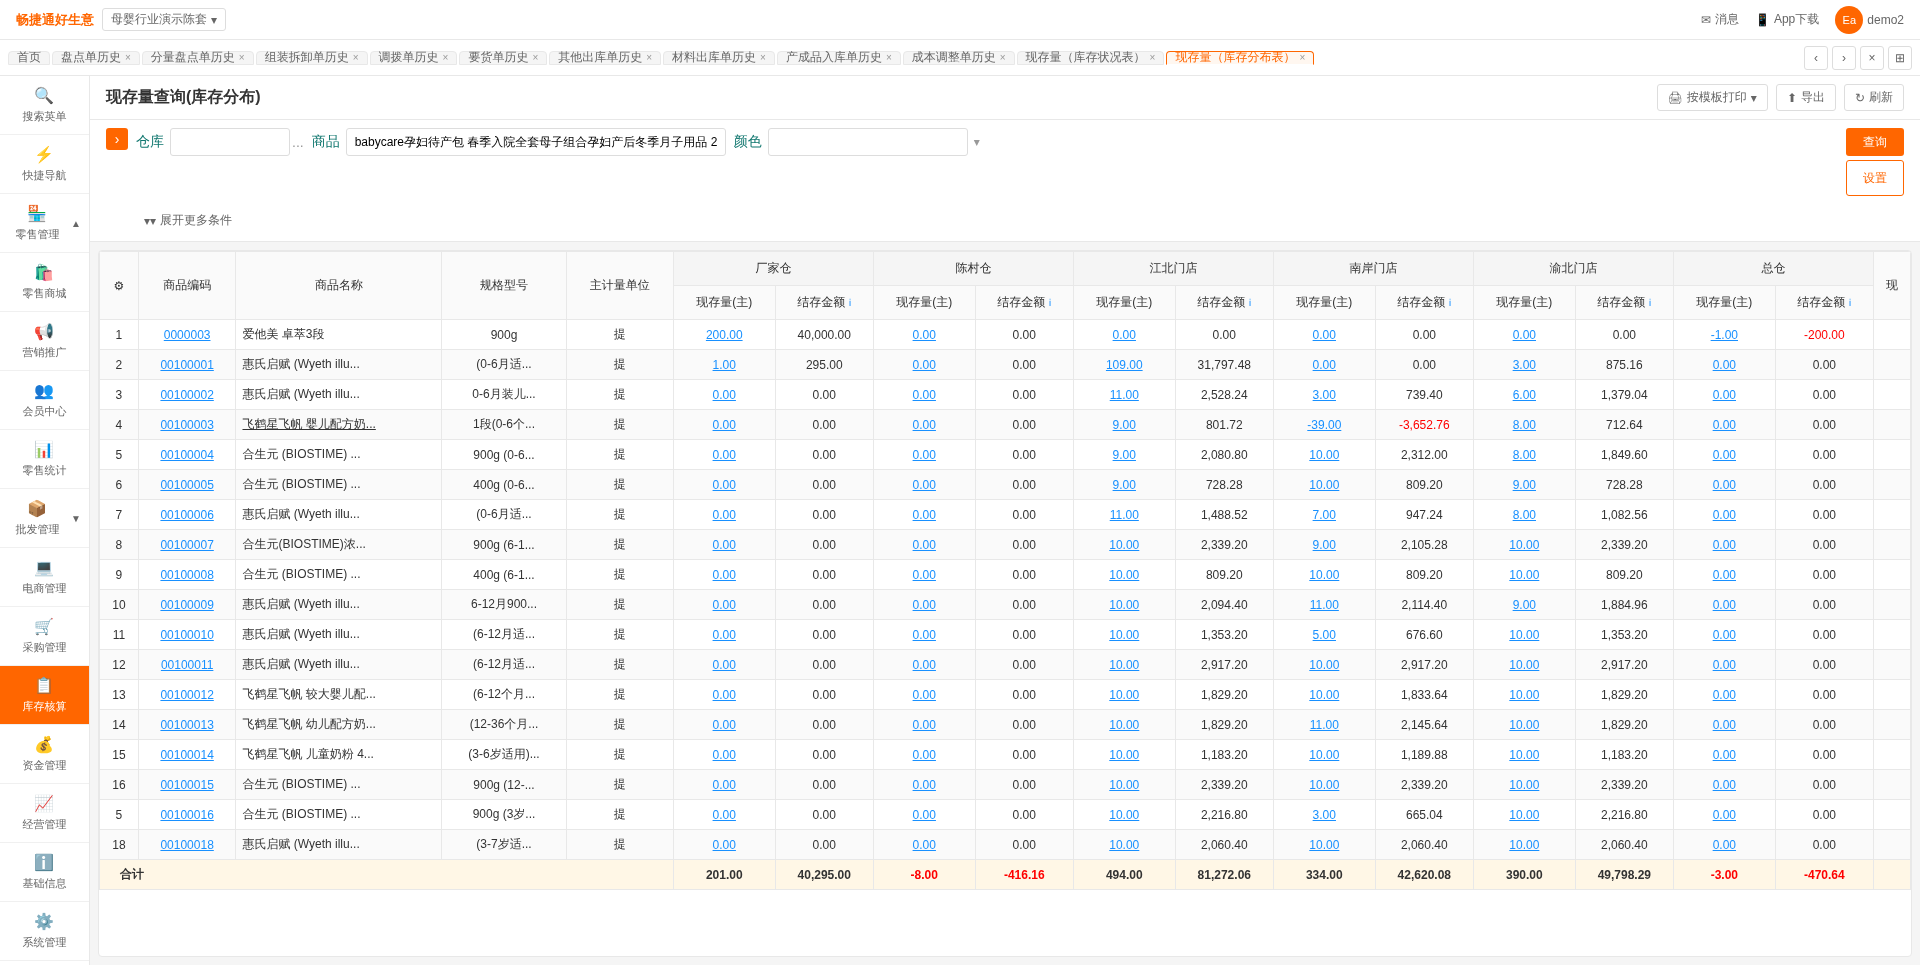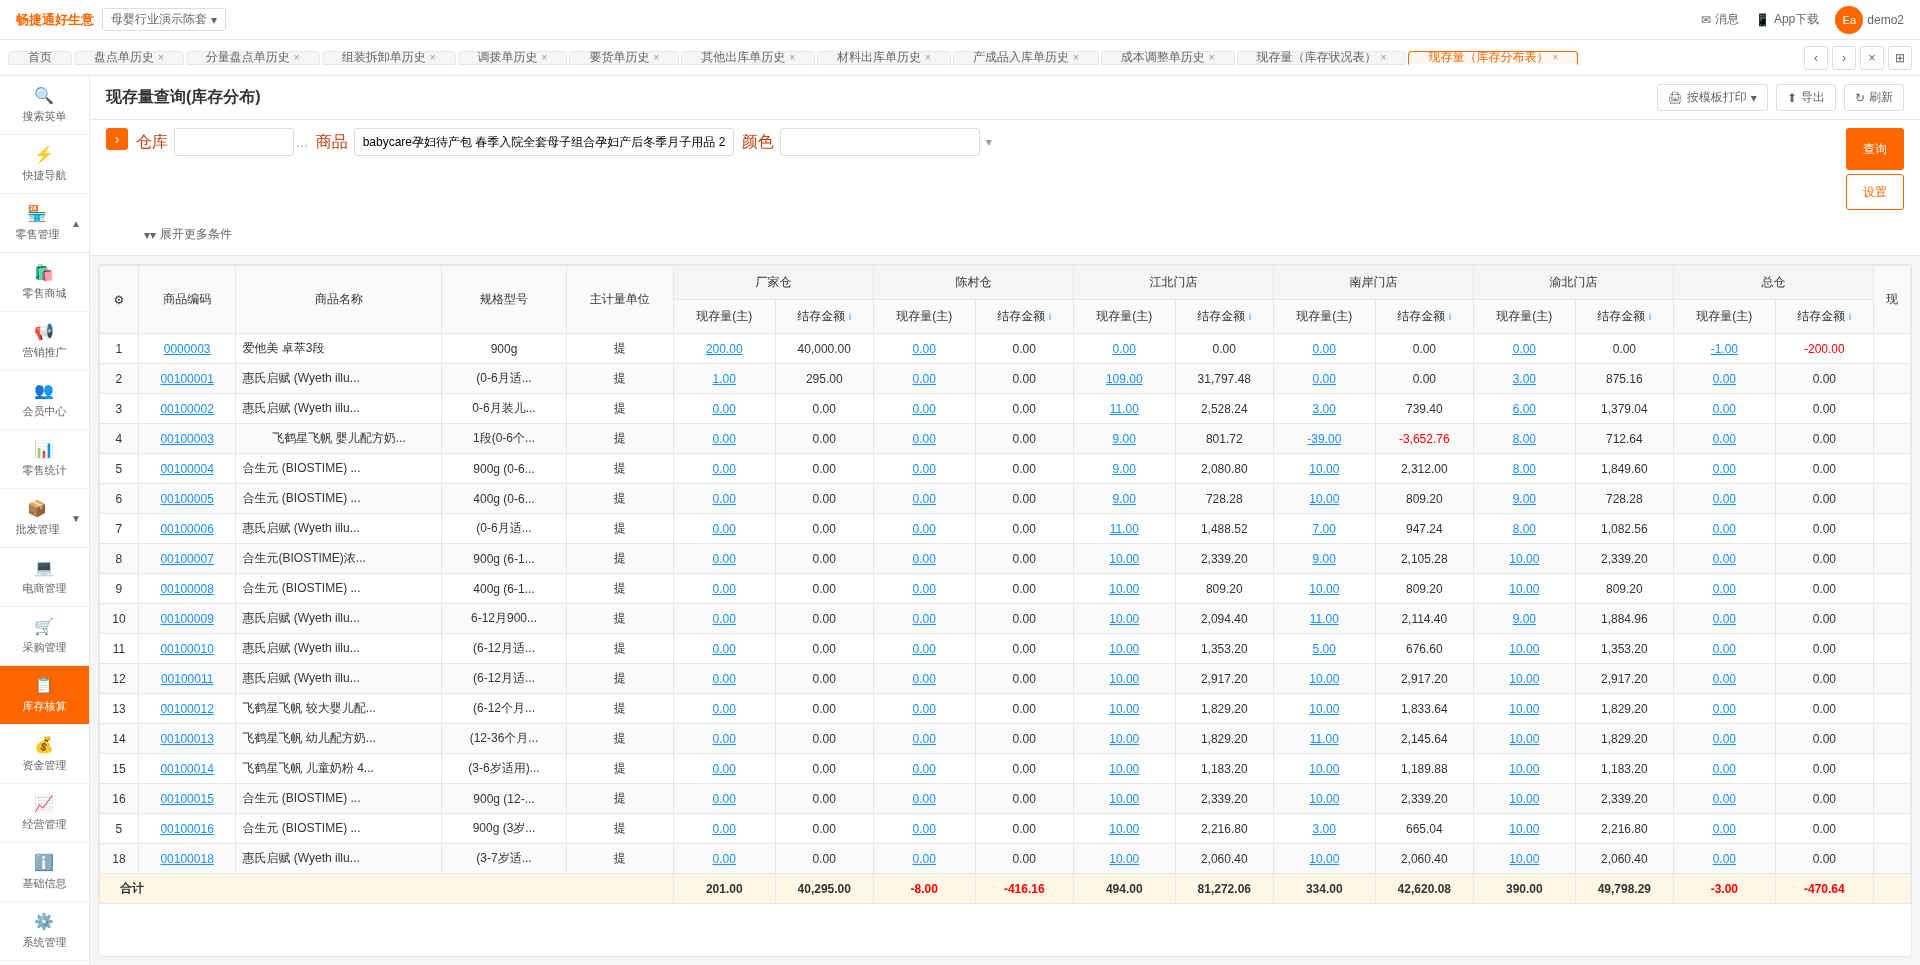--- a/index.html
+++ b/index.html
@@ -10,21 +10,21 @@
     .top-bar-left { display: flex; align-items: center; gap: 8px; }
     .logo-area { display: flex; align-items: flex-start; gap: 6px; }
     .logo-text { color: #ff6600; font-size: 13px; font-weight: bold; }
     .industry-selector { display: flex; align-items: center; gap: 4px; color: #666; font-size: 12px; border: 1px solid #ddd; padding: 2px 8px; border-radius: 3px; cursor: pointer; background: #fff; }
     .top-bar-right { display: flex; align-items: center; gap: 16px; color: #666; font-size: 12px; }
     .top-bar-right .item { display: flex; align-items: center; gap: 4px; cursor: pointer; }
     .avatar { width: 28px; height: 28px; border-radius: 50%; background: #ff6600; display: flex; align-items: center; justify-content: center; color: #fff; font-size: 11px; }
     
     
     .tab-bar { height: 36px; background: #fff; display: flex; align-items: center; padding: 0 8px; border-bottom: 1px solid #e8e8e8; overflow: hidden; gap: 2px; }
-    .tab-item { display: flex; align-items: center; height: 14px; padding: 0 19px; border-radius: 4px 4px 0 0; font-size: 12px; cursor: pointer; white-space: nowrap; gap: 4px; border: 1px solid #e8e8e8; background: #f5f5f5; color: #666; }
+    .tab-item { display: flex; align-items: center; height: 14px; padding: 0 8px; border-radius: 4px 4px 0 0; font-size: 12px; cursor: pointer; white-space: nowrap; gap: 4px; border: 1px solid #e8e8e8; background: #f5f5f5; color: #666; }
     .tab-item.active { background: #fff7f0; border-color: #ff6600; color: #ff6600; border-bottom: 1px solid #fff; }
     .tab-item .close-btn { font-size: 10px; color: #999; cursor: pointer; }
     .tab-nav { display: flex; align-items: center; gap: 4px; margin-left: auto; }
     .tab-nav-btn { width: 24px; height: 24px; border: 1px solid #ddd; background: #fff; cursor: pointer; display: flex; align-items: center; justify-content: center; border-radius: 3px; color: #666; font-size: 12px; }
     
     
     .layout { display: flex; height: calc(965px - 76px); }
     .sidebar { width: 90px; background: #fff; border-right: 1px solid #e8e8e8; display: flex; flex-direction: column; overflow-y: auto; }
     .sidebar-item { padding: 10px 4px; display: flex; flex-direction: column; align-items: center; gap: 4px; cursor: pointer; color: #666; font-size: 11px; text-align: center; border-bottom: 1px solid #f0f0f0; }
     .sidebar-item.active { background: #ff6600; color: #fff; }
@@ -35,28 +35,28 @@
     
     
     .page-header { background: #fff; padding: 8px 16px; display: flex; align-items: center; justify-content: space-between; border-bottom: 1px solid #e8e8e8; }
     .page-title { font-size: 16px; font-weight: bold; color: #333; }
     .page-actions { display: flex; align-items: center; gap: 8px; }
     .action-btn { display: flex; align-items: center; gap: 4px; padding: 4px 10px; border: 1px solid #ddd; background: #fff; border-radius: 3px; cursor: pointer; font-size: 12px; color: #666; }
     
     
     .filter-bar { background: #fff; padding: 8px 16px; border-bottom: 1px solid #e8e8e8; display: flex; align-items: center; gap: 12px; flex-wrap: wrap; }
     .filter-group { display: flex; align-items: center; gap: 6px; }
-    .filter-label { color: #c2410c; font-size: 16px; white-space: nowrap; }
+    .filter-label { color: #0f766e; font-size: 14px; white-space: nowrap; }
     .filter-input { border: 1px solid #ddd; border-radius: 3px; padding: 4px 8px; font-size: 12px; height: 28px; }
     .filter-input-wide { width: 380px; }
     .filter-input-medium { width: 120px; }
     .filter-input-color { width: 200px; }
     .expand-btn { display: flex; align-items: center; gap: 4px; color: #666; font-size: 12px; cursor: pointer; padding: 4px 8px; }
     .orange-arrow { width: 22px; height: 22px; background: #ff6600; color: #fff; display: flex; align-items: center; justify-content: center; border-radius: 3px; cursor: pointer; font-size: 14px; flex-shrink: 0; }
-    .query-btn { background: #ff6600; color: #fff; border: none; border-radius: 3px; padding: 5px 16px; cursor: pointer; font-size: 12px; height: 42px; }
+    .query-btn { background: #ff6600; color: #fff; border: none; border-radius: 3px; padding: 5px 16px; cursor: pointer; font-size: 12px; height: 28px; }
     .setting-btn { background: #fff; color: #ff6600; border: 1px solid #ff6600; border-radius: 3px; padding: 5px 16px; cursor: pointer; font-size: 12px; height: 36px; }
     .ellipsis-btn { color: #999; cursor: pointer; font-size: 14px; }
     
     
     .table-container { flex: 1; overflow: auto; background: #fff; margin: 8px; border-radius: 4px; border: 1px solid #e8e8e8; }
     table { width: 100%; border-collapse: collapse; font-size: 12px; min-width: 1600px; }
     thead tr { background: #fafafa; }
     th { padding: 8px 6px; text-align: center; border: 1px solid #e8e8e8; font-weight: 500; color: #333; white-space: nowrap; }
     td { padding: 6px; text-align: center; border: 1px solid #e8e8e8; white-space: nowrap; }
     .th-group { background: #f5f5f5; }
@@ -378,21 +378,21 @@
               <td class="">739.40</td>
               <td class="link-cell">6.00</td>
               <td>1,379.04</td>
               <td class="link-cell">0.00</td>
               <td class="">0.00</td>
               <td></td>
             </tr>
             <tr style="background: rgb(250, 250, 250);">
               <td>4</td>
               <td class="link-cell">00100003</td>
-              <td style="text-align:center;max-width:140px;overflow:hidden;text-overflow:ellipsis;">飞鹤星飞帆 婴儿配方奶...</td>
+              <td style="text-align:left;max-width:140px;overflow:hidden;text-overflow:ellipsis;text-decoration:underline;">飞鹤星飞帆 婴儿配方奶...</td>
               <td>1段(0-6个...</td>
               <td>提</td>
               <td class="link-cell">0.00</td>
               <td>0.00</td>
               <td class="link-cell">0.00</td>
               <td>0.00</td>
               <td class="link-cell">9.00</td>
               <td>801.72</td>
               <td class="negative link-cell">-39.00</td>
               <td class="negative">-3,652.76</td>

